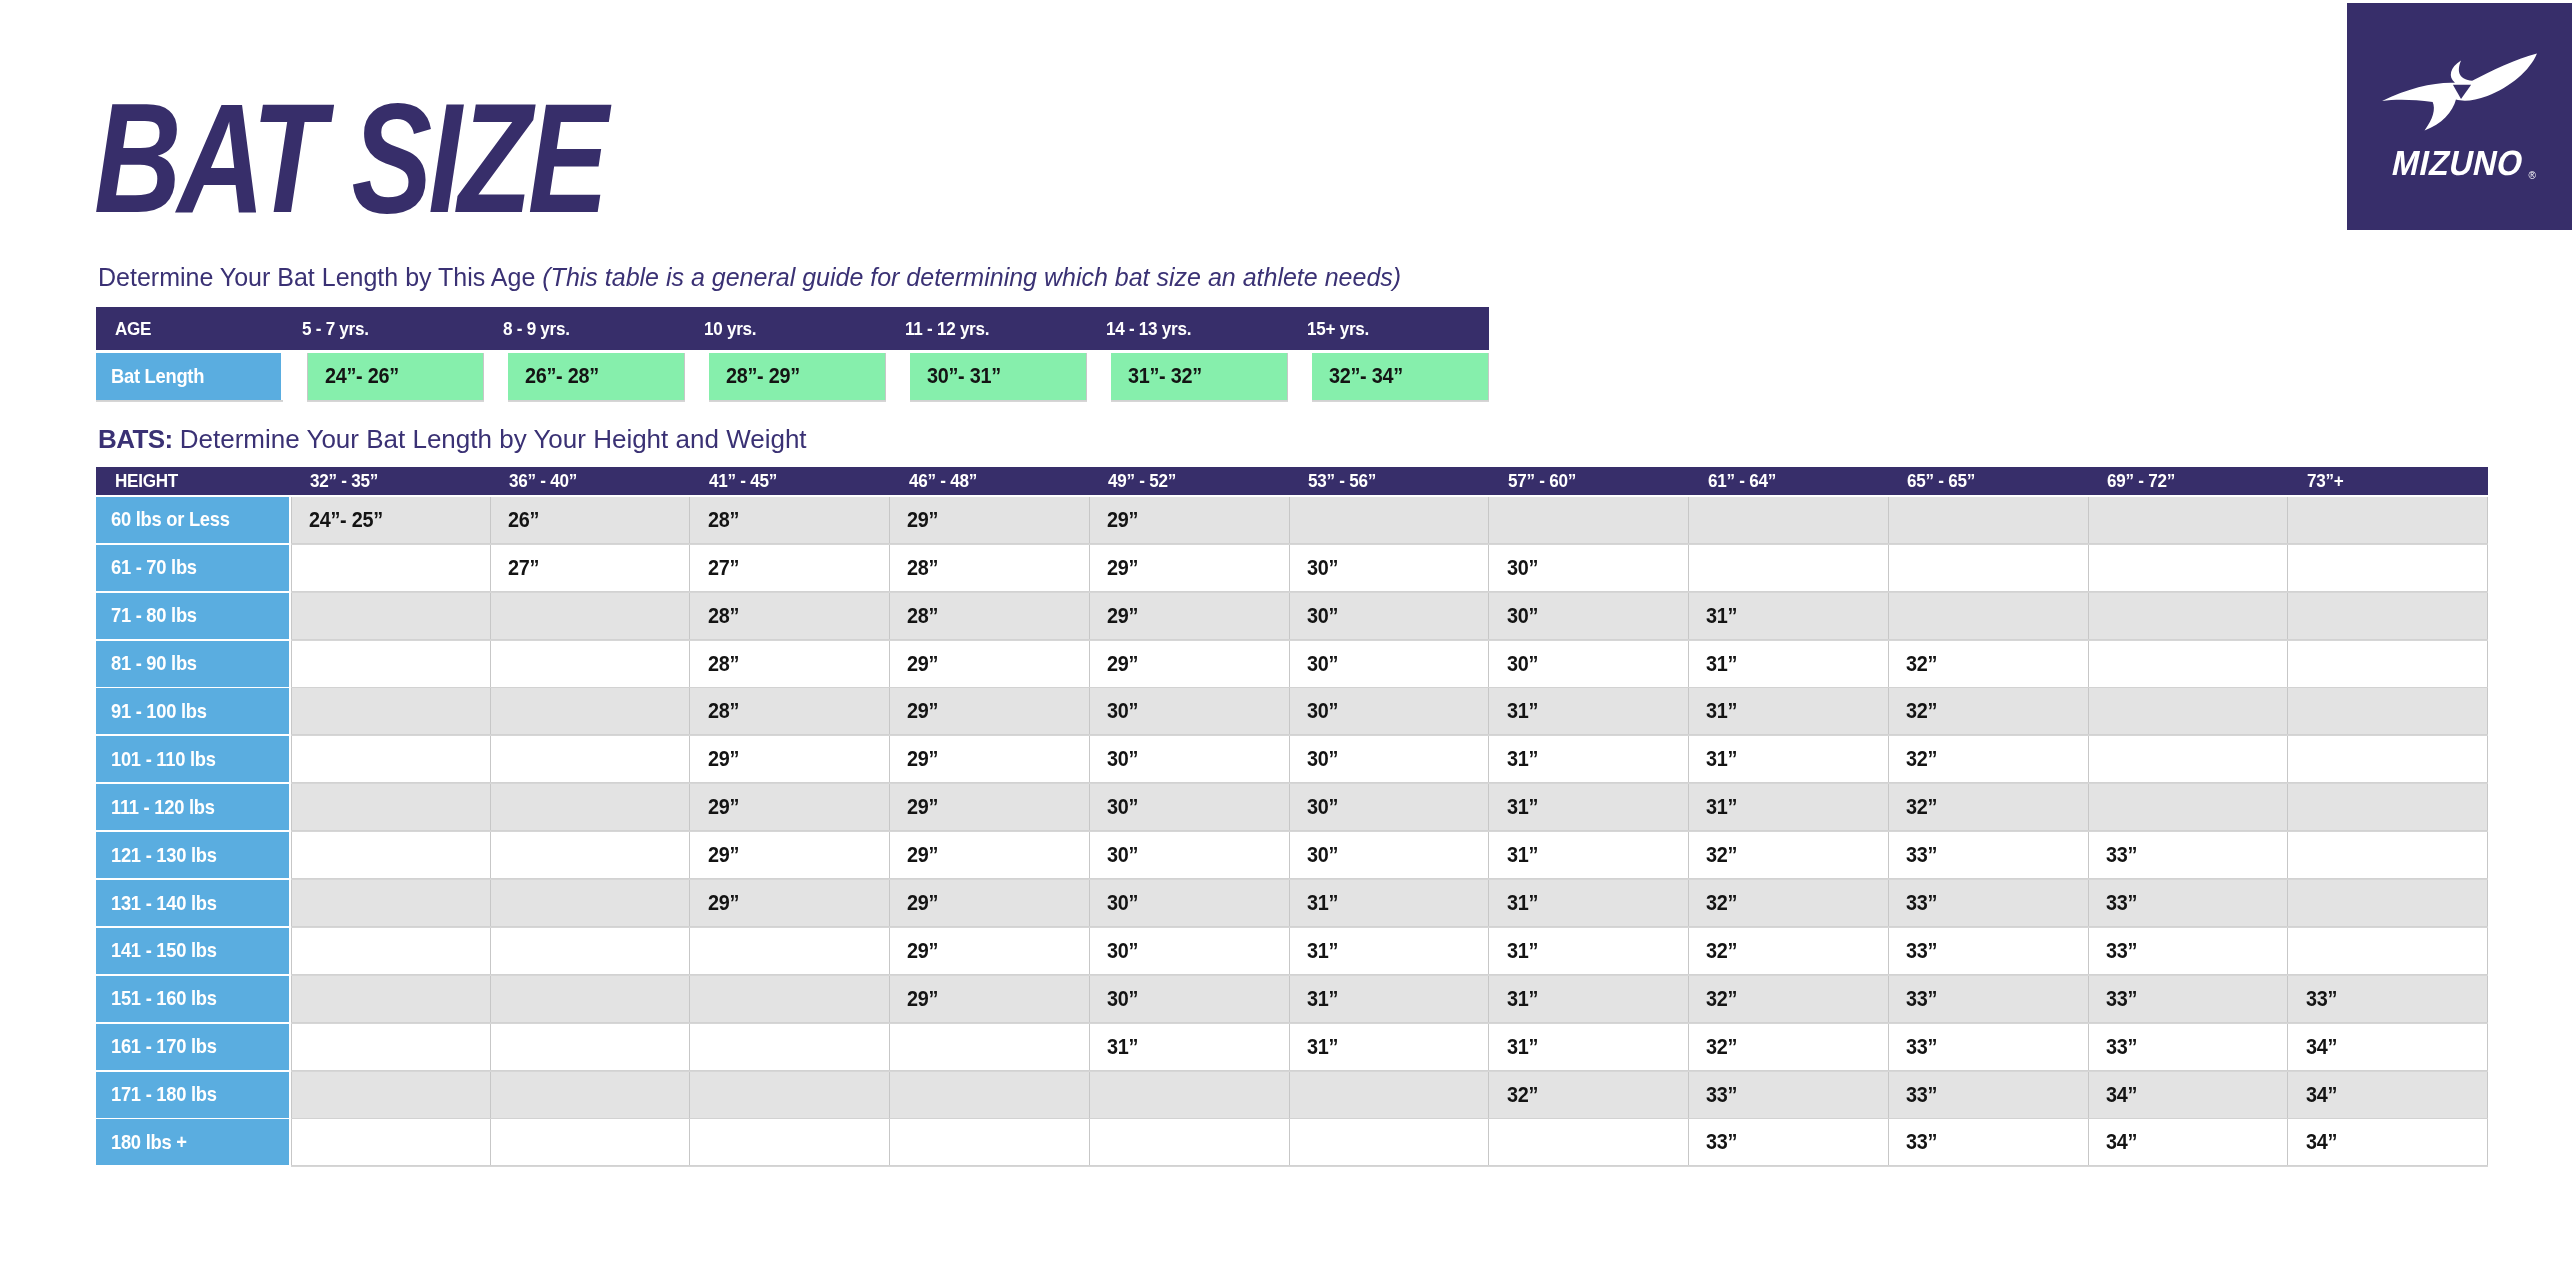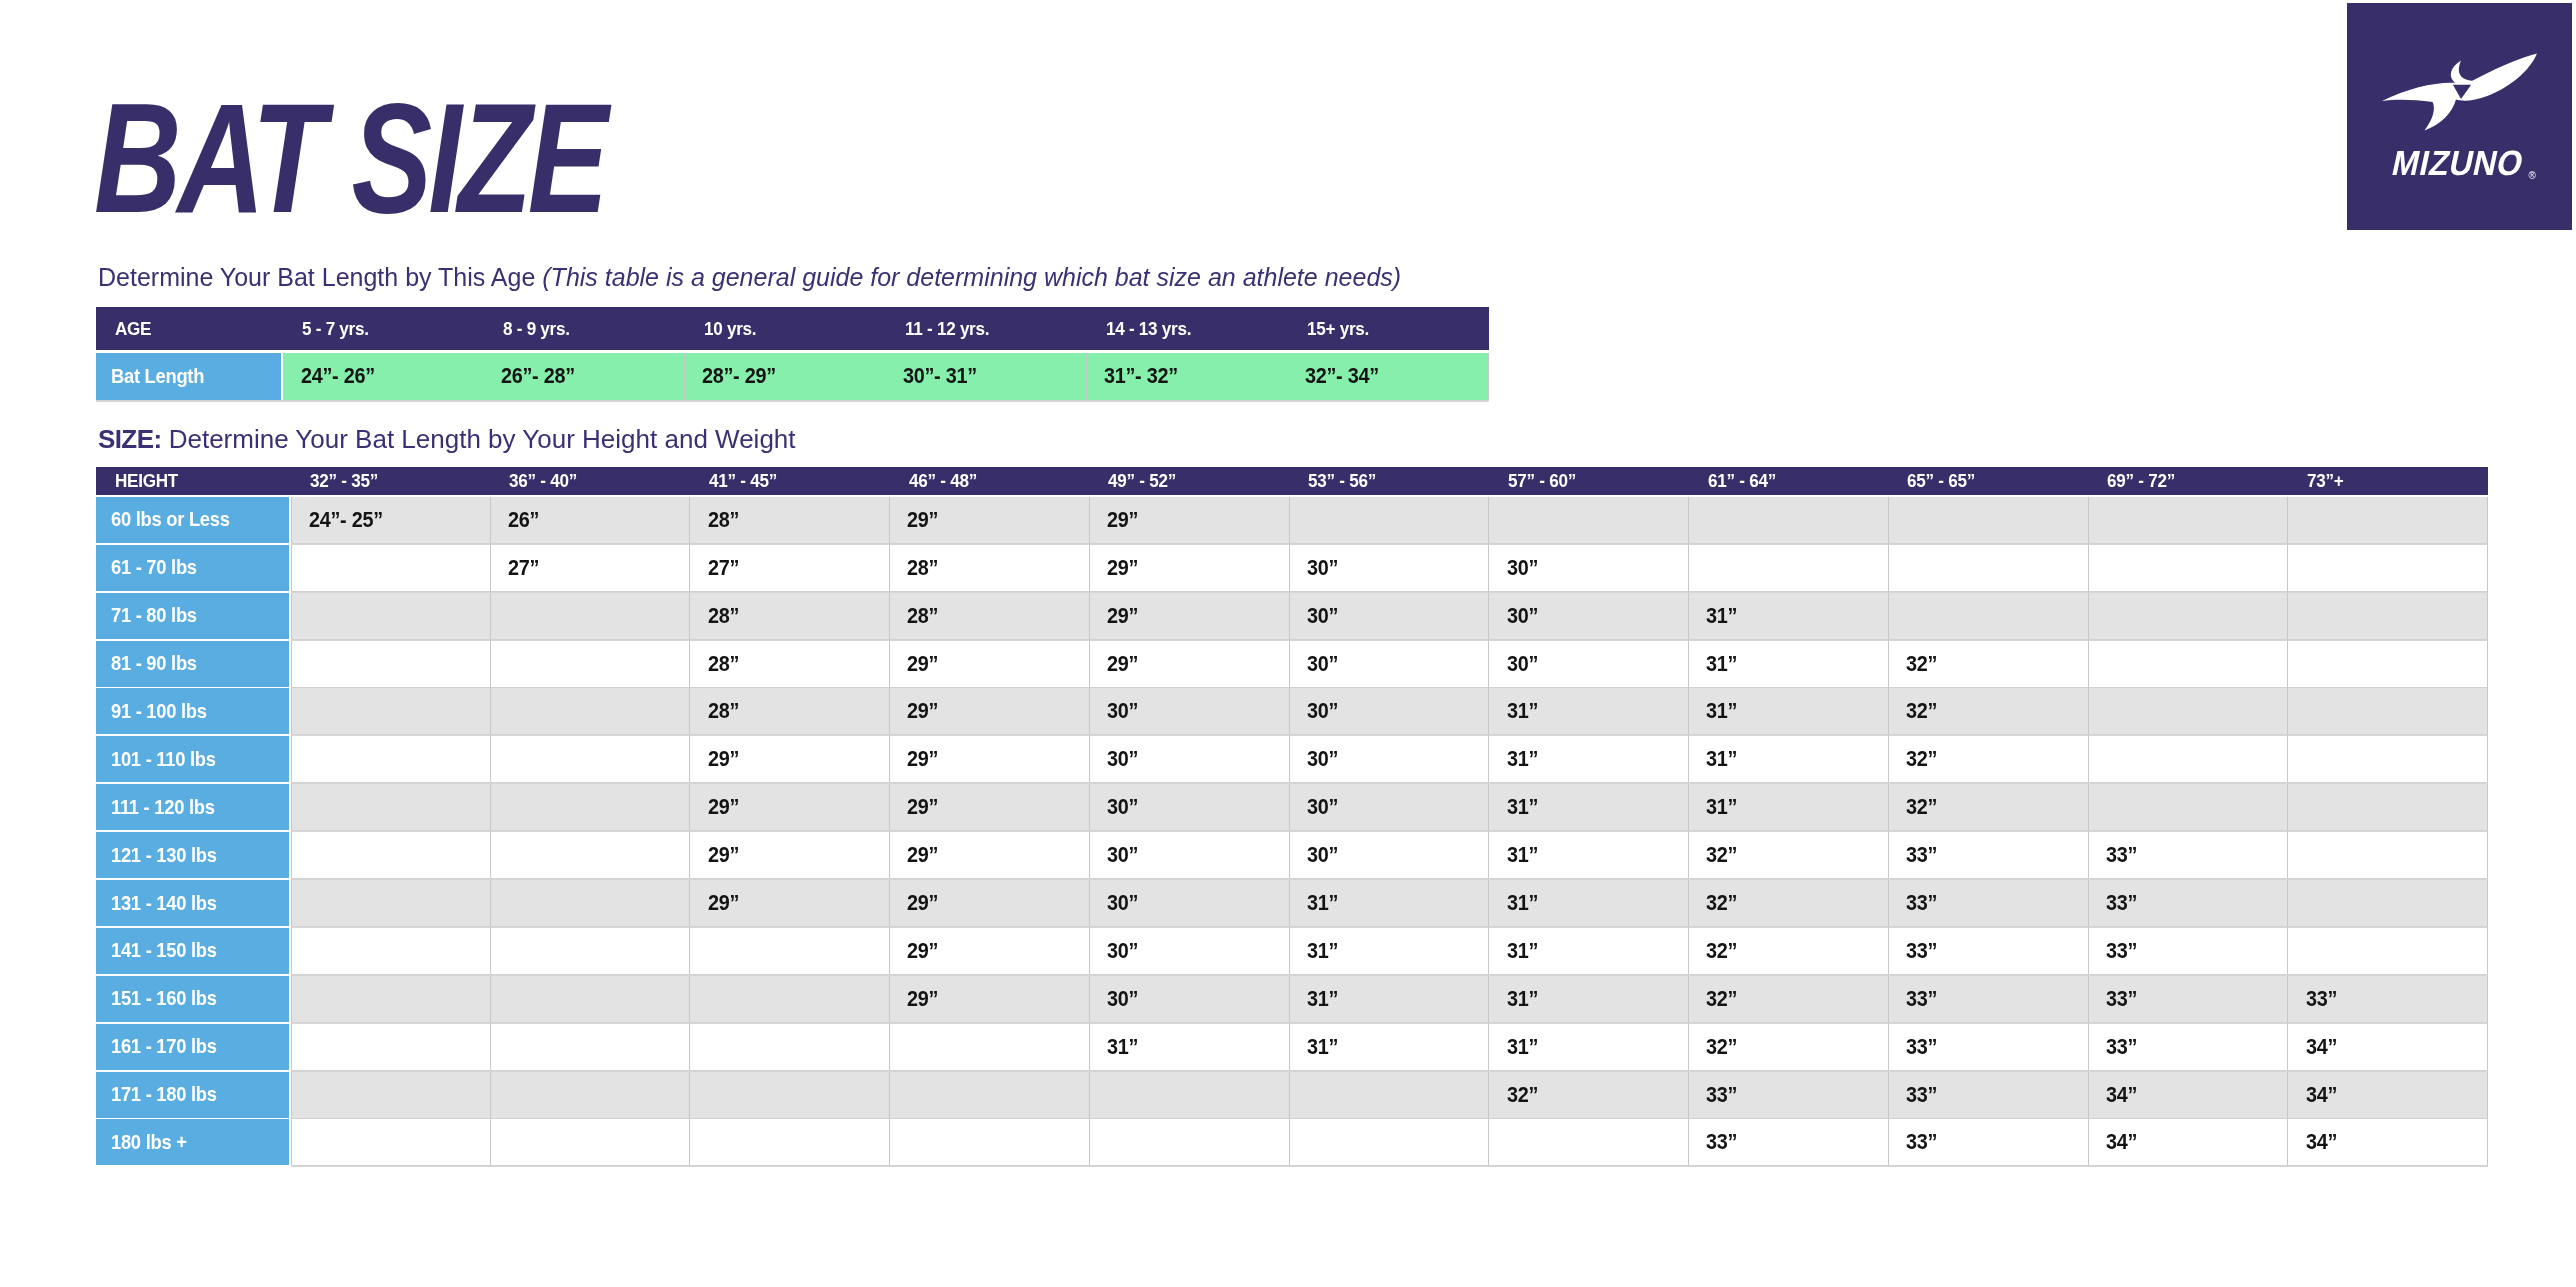--- a/index.html
+++ b/index.html
@@ -57,21 +57,21 @@
   .dcell {
     color:#141414; font-weight:bold; font-size:22px;
     display:flex; align-items:center; padding-left:17.3px;
     border-right:1.2px solid #c7c7c7;
     box-shadow:0 1.9px 0 #d2d2d2;
   }
 
   
   .age-table { position:absolute; left:96px; top:307px; width:1393px; }
   #age-header { display:grid; grid-template-columns:187px repeat(6,1fr); height:43px; }
-  #age-row    { display:grid; grid-template-columns:187px repeat(6,1fr); height:47px; margin-top:2.5px; }
+  #age-row    { display:grid; grid-template-columns:187px repeat(6,1fr); height:47px; margin-top:2.5px;gap:24px; }
   #age-row .dcell { background:#86efac; }
   #age-row .dcell:nth-child(2) { border-left:1.2px solid #c7c7c7; }
   #age-row .lcell { box-shadow:0 1.9px 0 #d2d2d2; }
 
   
   .size-table { position:absolute; left:96px; top:467px; width:2392px; }
   #size-header { display:grid; grid-template-columns:195px repeat(11,1fr); height:28px; }
   .srow { display:grid; grid-template-columns:195px repeat(11,1fr); height:46px; margin-top:1.9px; }
   .srow .dcell:nth-child(2) { border-left:1.2px solid #c7c7c7; }
   .srow.gray  .dcell { background:#e3e3e3; }
@@ -138,21 +138,21 @@
         </div>
         <div class="dcell">
           <span class="ct">31”- 32”</span>
         </div>
         <div class="dcell">
           <span class="ct">32”- 34”</span>
         </div>
       </div>
   </div>
 
-  <div class="bats-line"><span class="bold">SIZE:</span><span> Determine Your Bat Length by Your Height and Weight</span></div>
+  <div class="bats-line"><span class="bold">BATS:</span><span> Determine Your Bat Length by Your Height and Weight</span></div>
 
   <div class="size-table">
     <div id="size-header">
         <div class="hcell">
           <span class="ct">HEIGHT</span>
         </div>
         <div class="hcell">
           <span class="ct">32” - 35”</span>
         </div>
         <div class="hcell">

